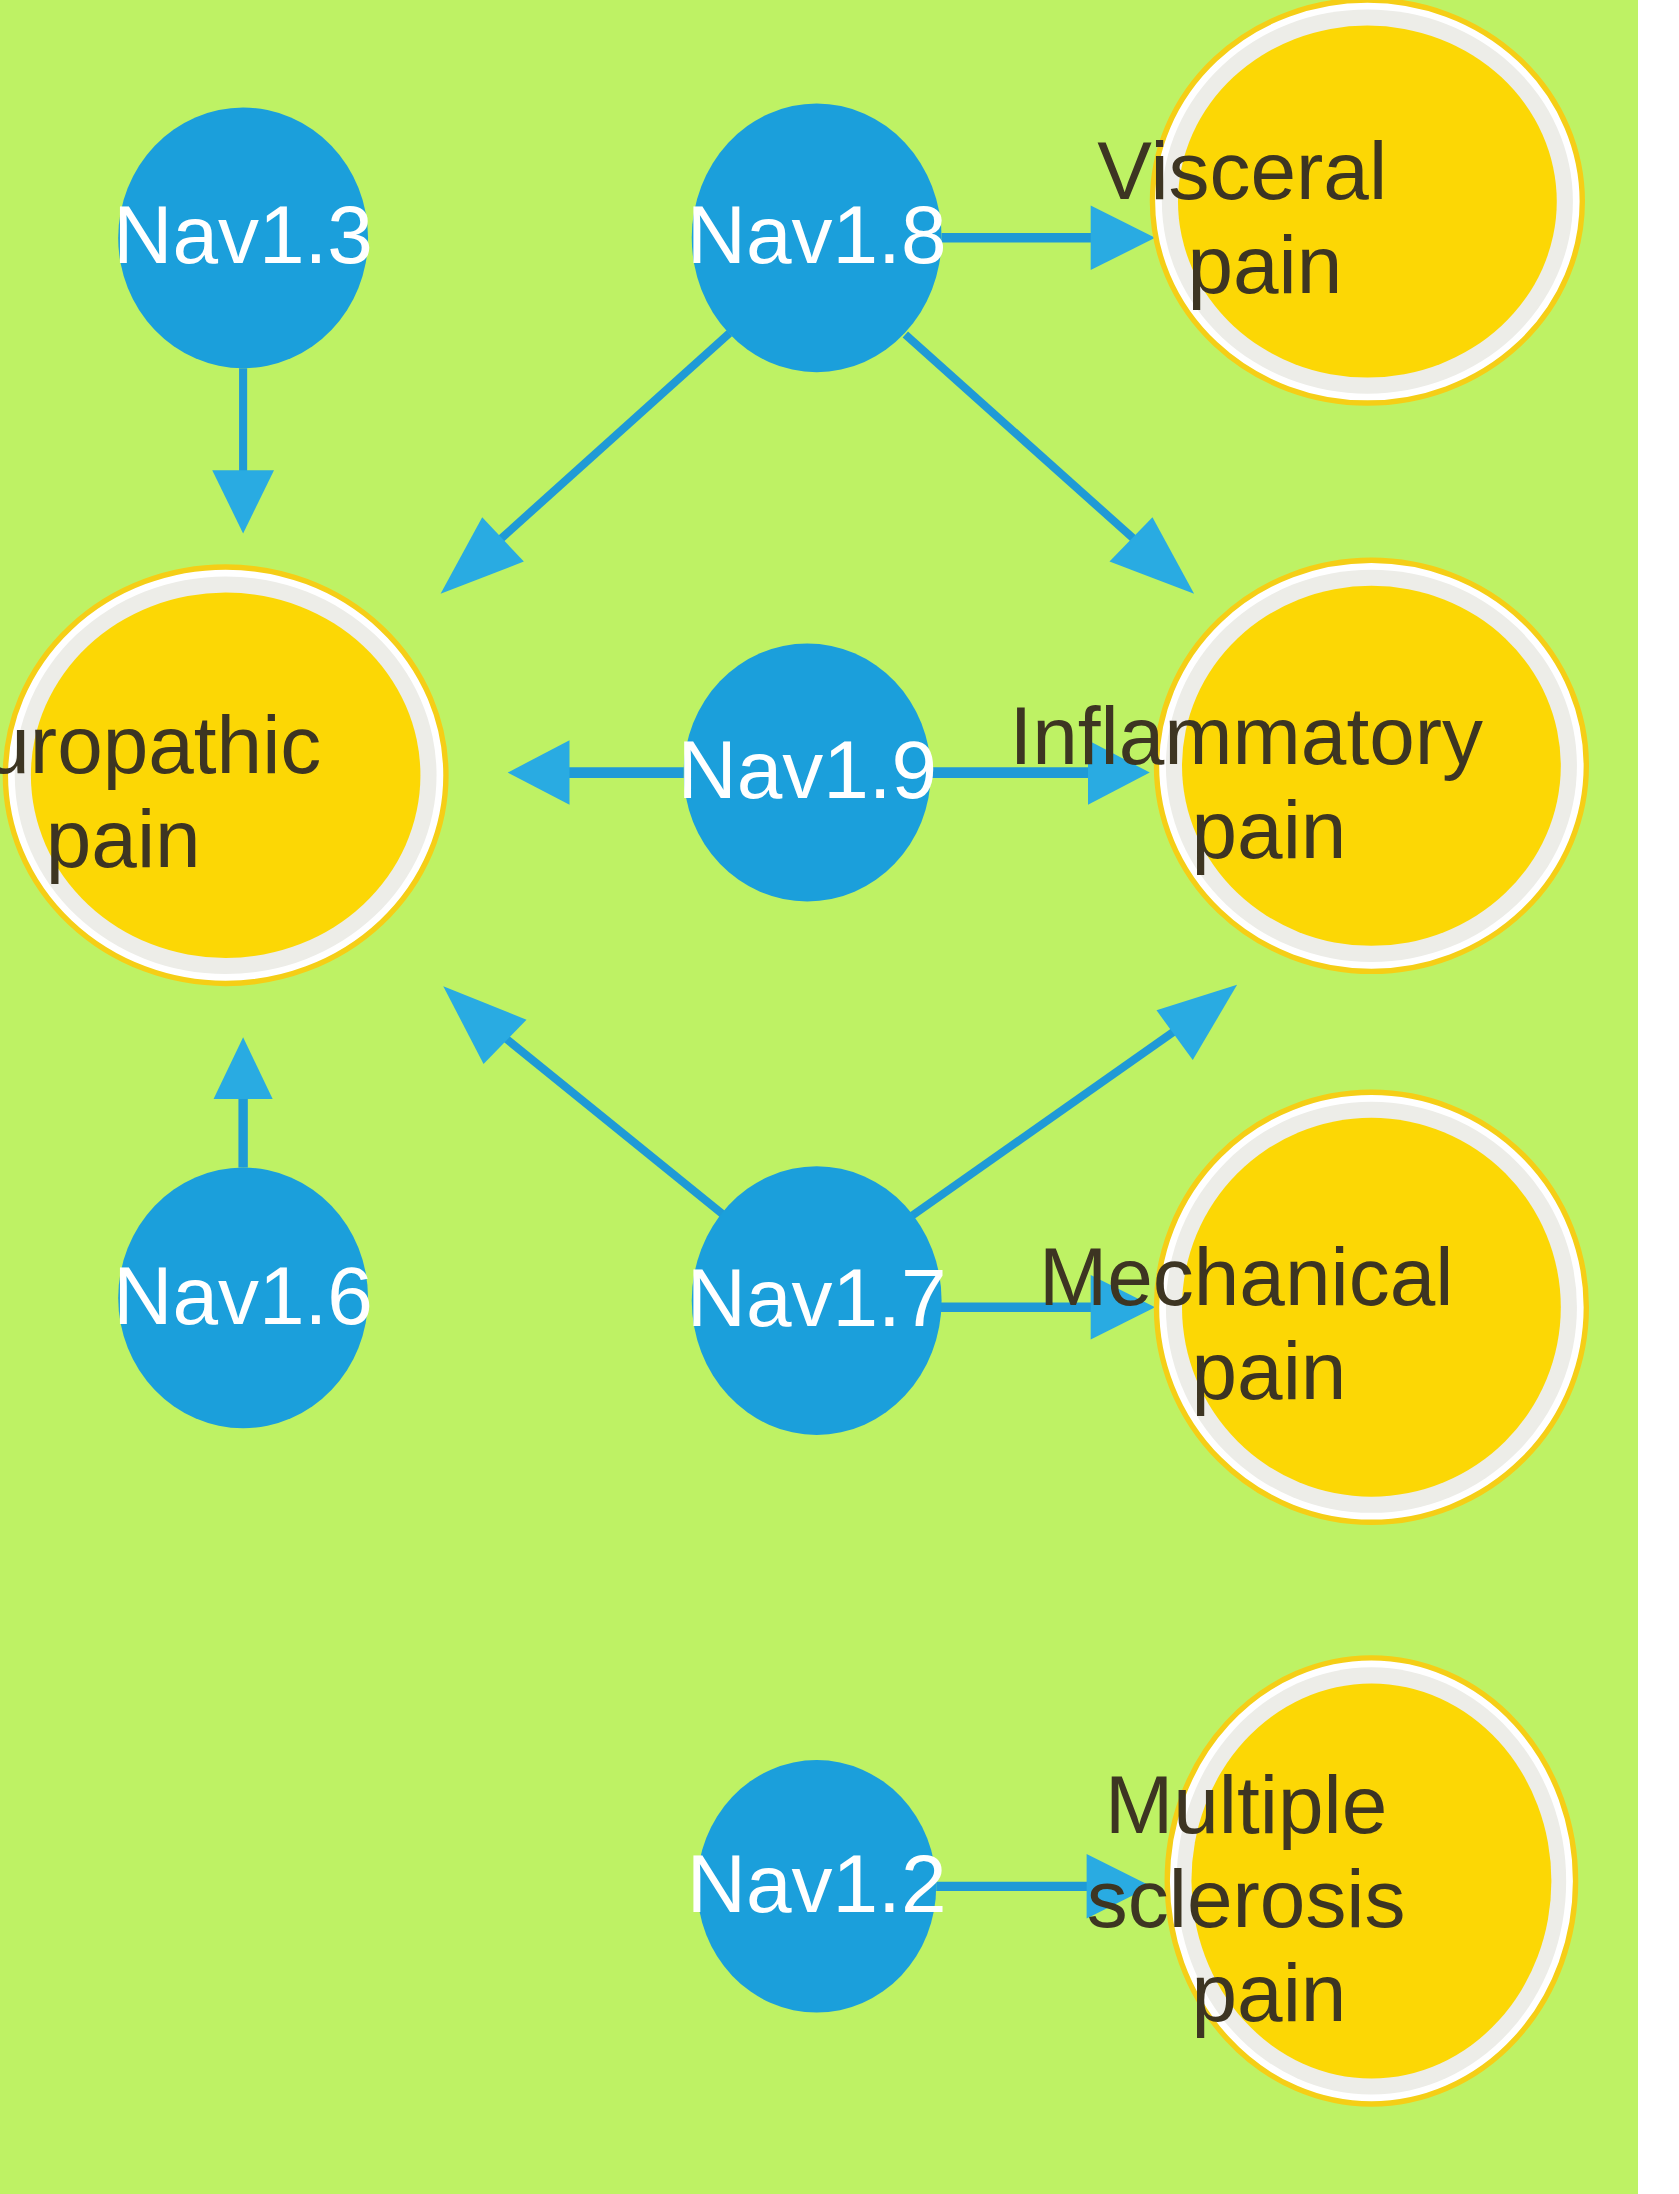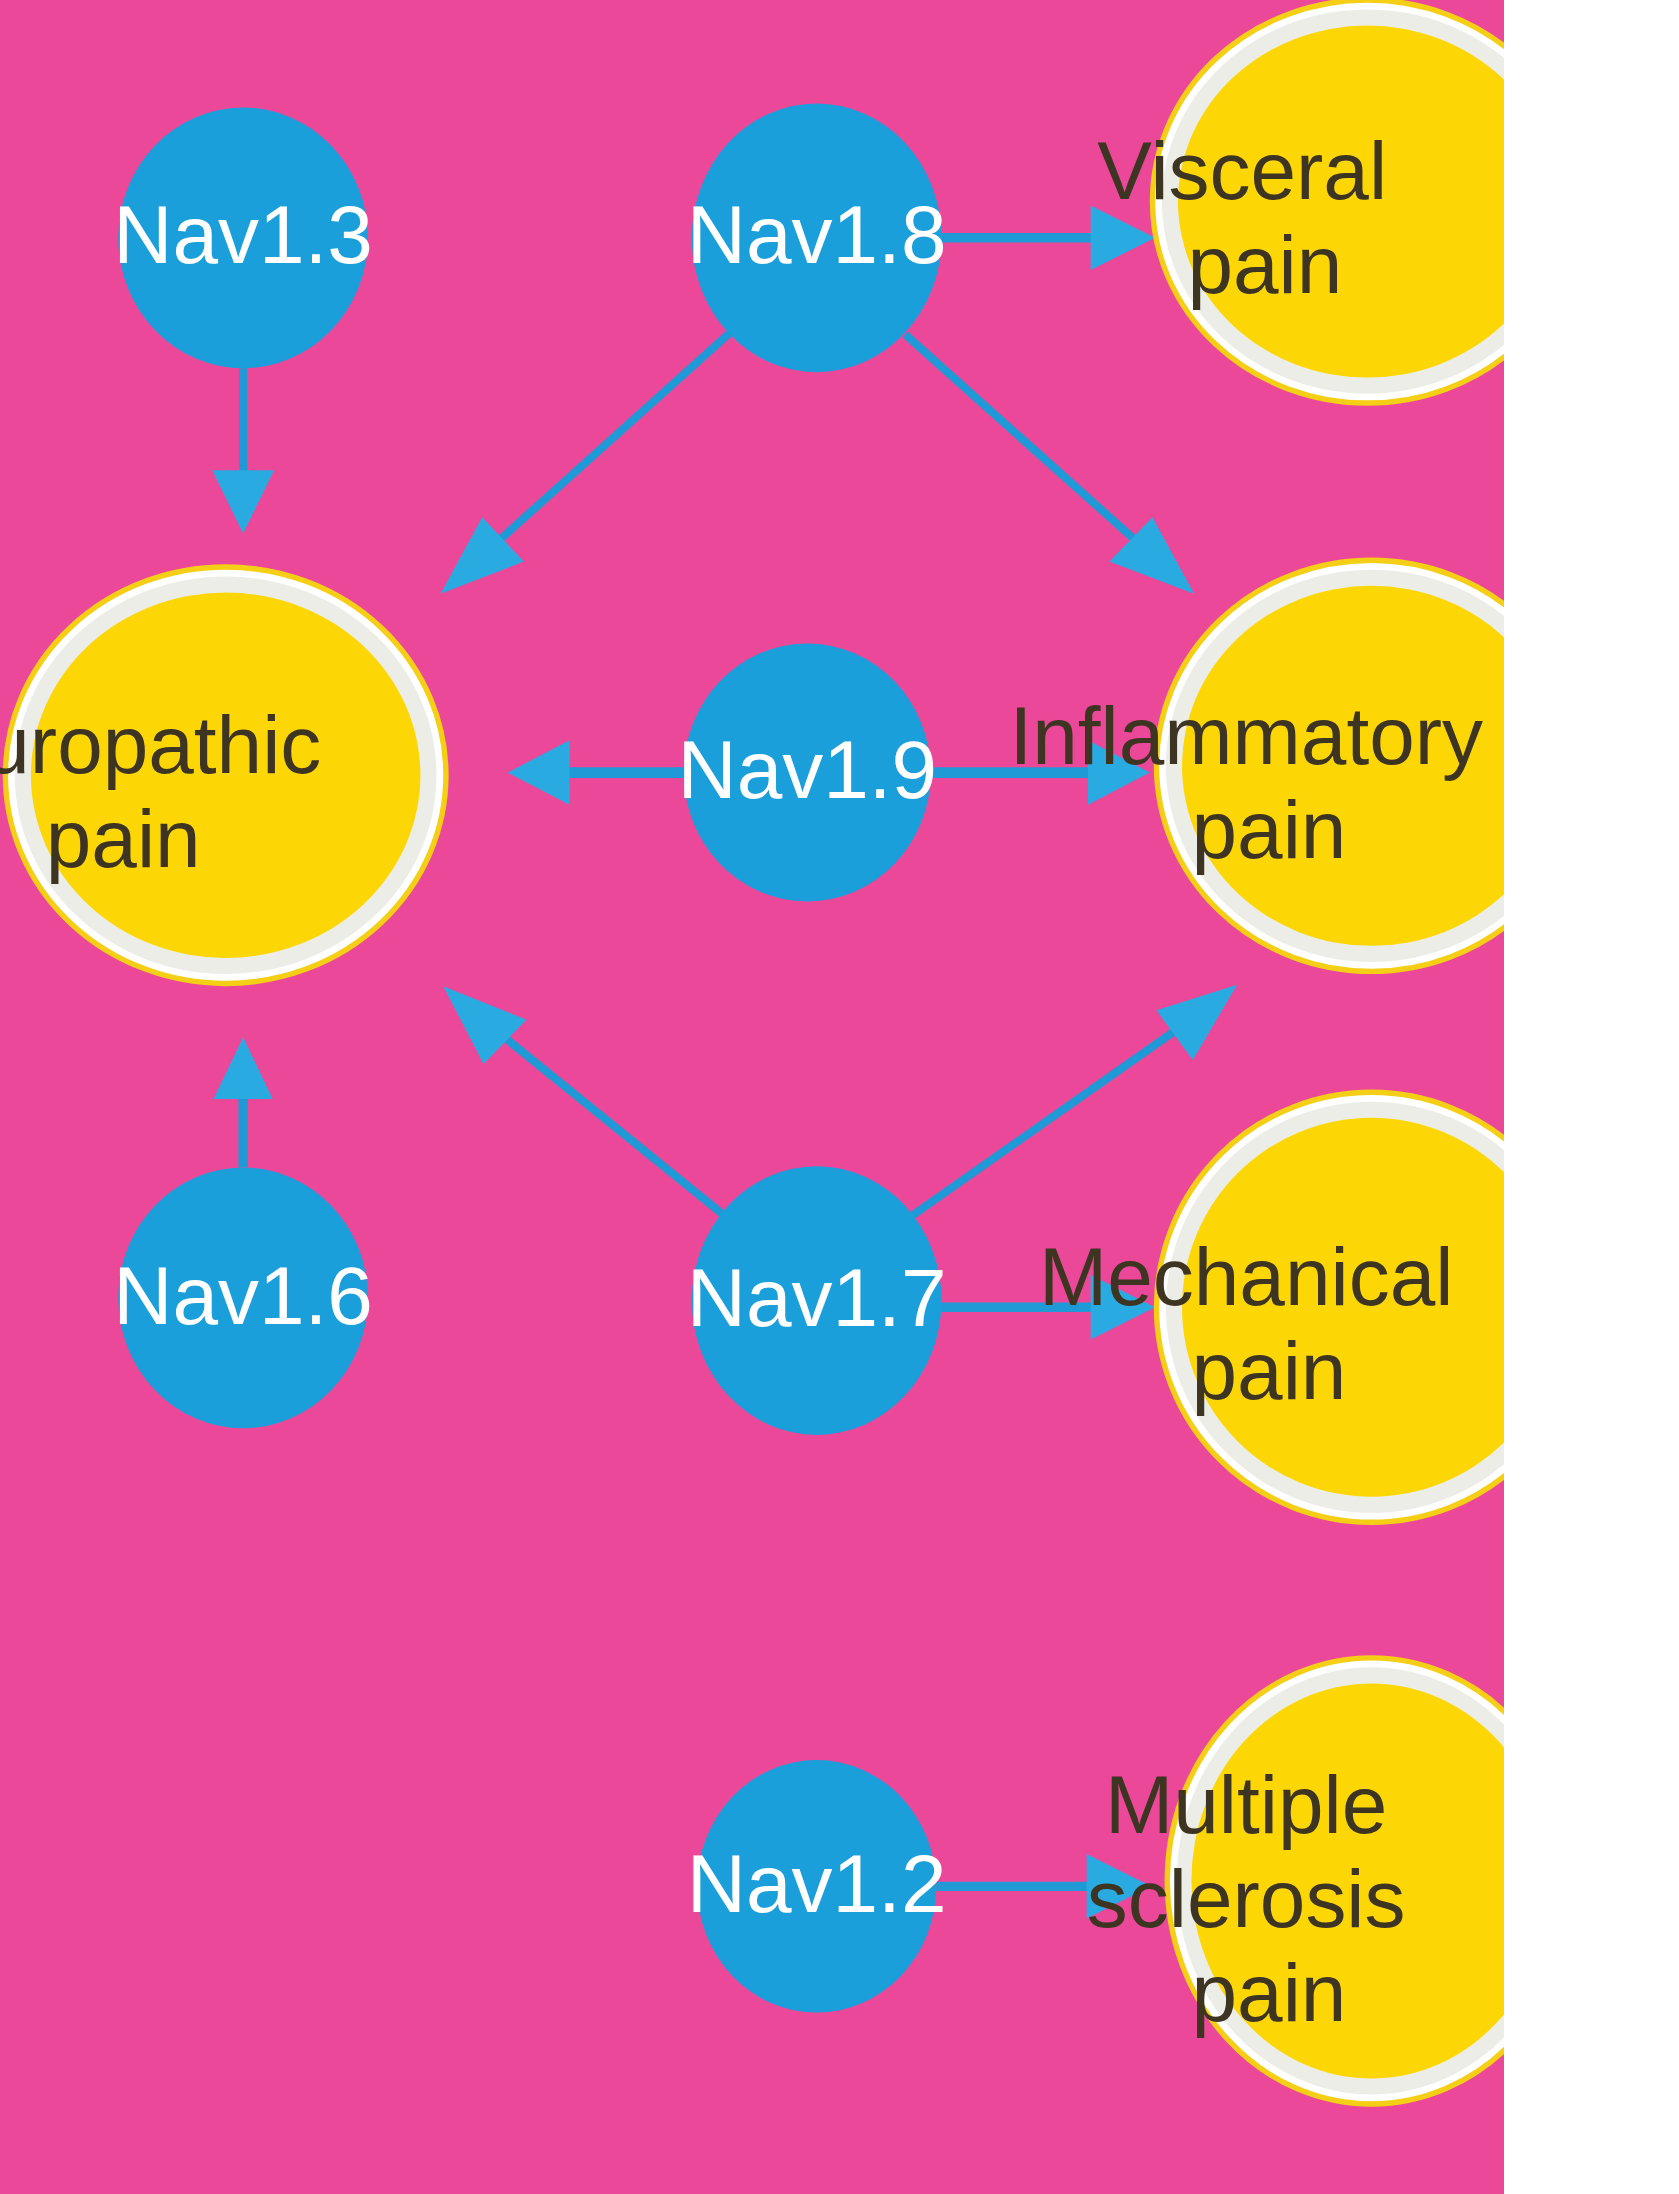--- a/index.html
+++ b/index.html
@@ -6,23 +6,23 @@
   html, body {
     margin: 0;
     padding: 0;
     background: #ffffff;
   }
   body {
     font-family: "Liberation Sans", sans-serif;
   }
   #diagram-root {
     position: relative;
-    width: 1504px;
+    width: 1638px;
     height: 2194px;
-    background: #ec4899;
+    background: #bef264;
     overflow: hidden;
   }
   svg.canvas {
     position: absolute;
     inset: 0;
     width: 1679px;
     height: 2194px;
     display: block;
   }
   .node-label {

